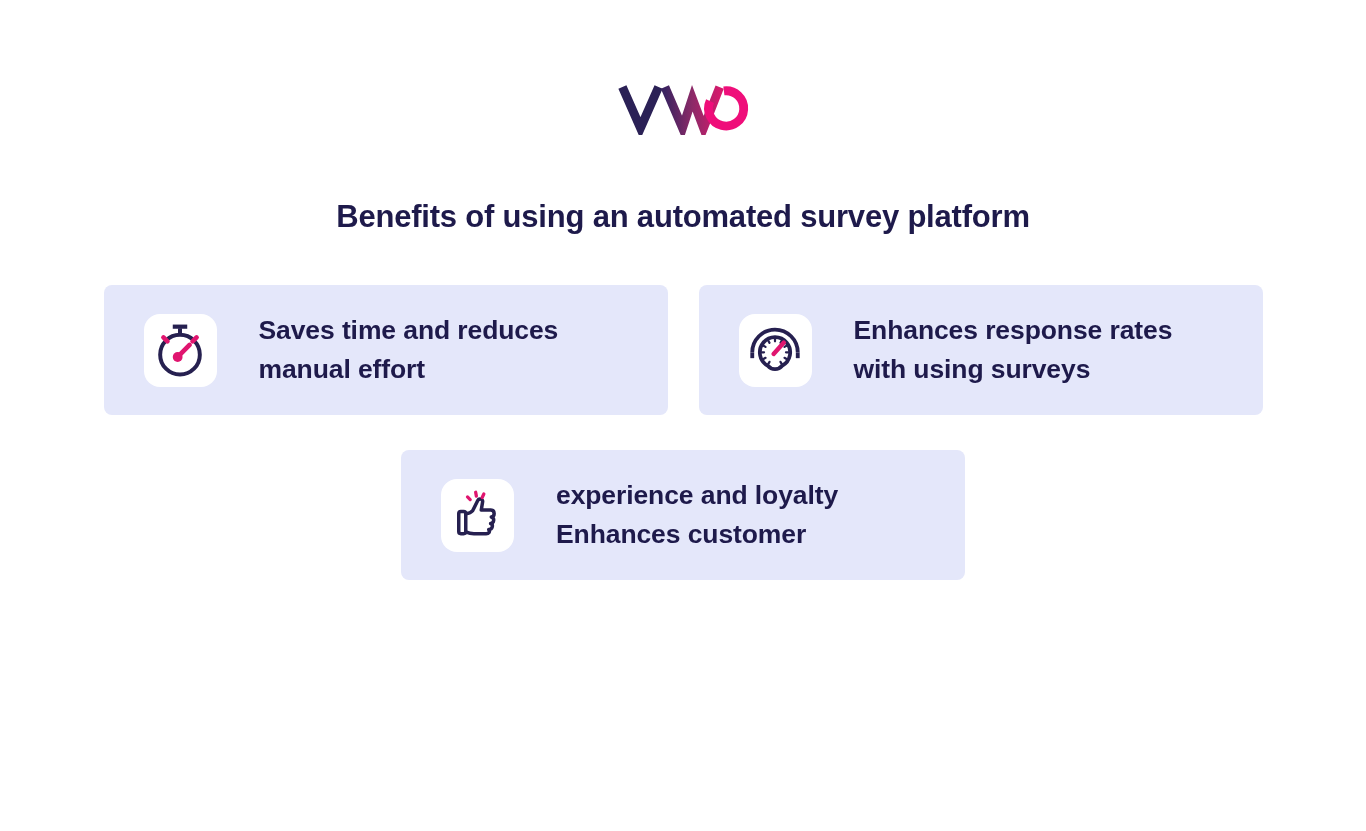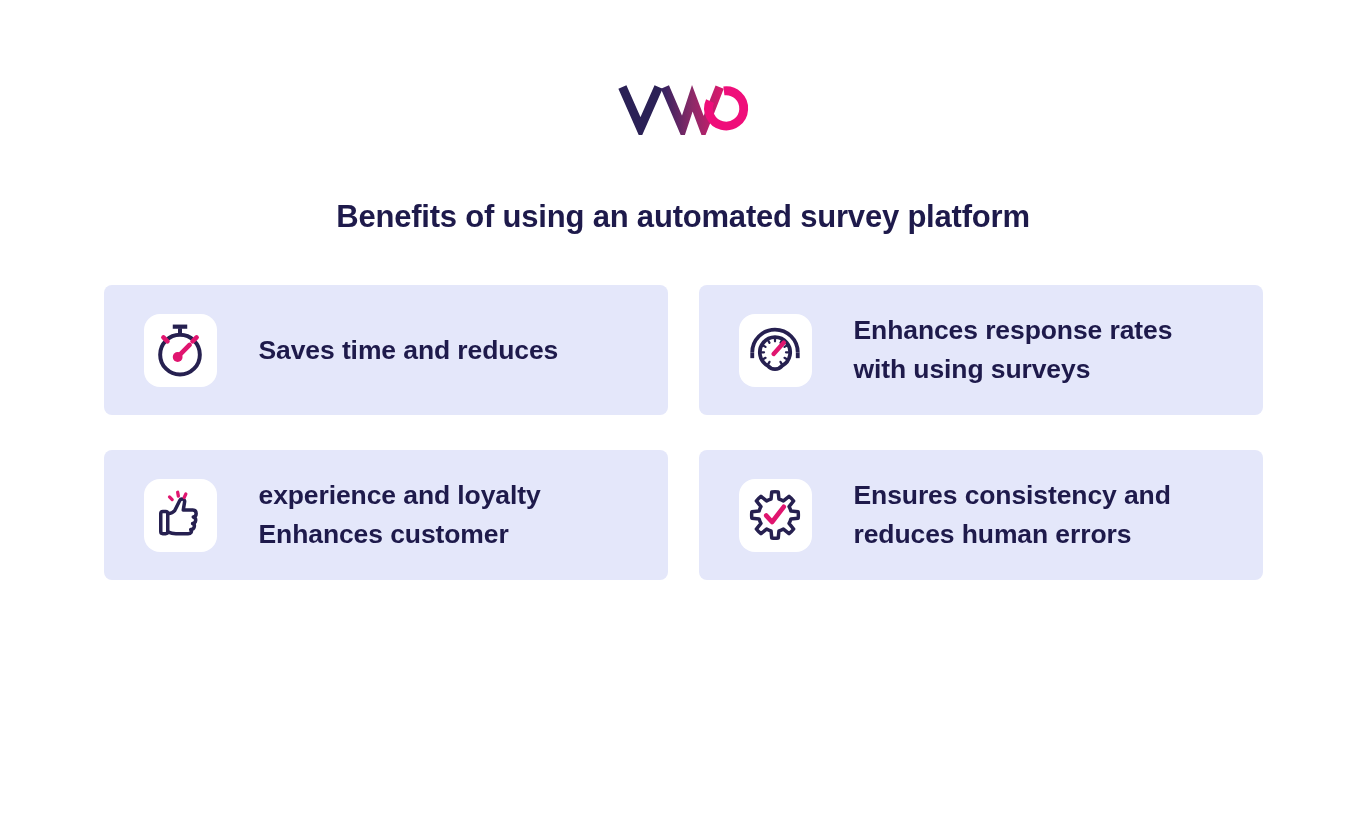--- a/index.html
+++ b/index.html
@@ -129,20 +129,21 @@
 
   <div class="cards" id="cards">
       <div class="card">
         <div class="icon-box">
           <svg class="icon" viewBox="0 0 48 48">
             <use href="#stopwatch-icon"></use>
           </svg>
         </div>
         <div class="card-text">
           <div>Saves time and reduces</div>
+          <div>manual effort</div>
         </div>
       </div>
       <div class="card">
         <div class="icon-box">
           <svg class="icon" viewBox="0 0 48 48">
             <use href="#gauge-icon"></use>
           </svg>
         </div>
         <div class="card-text">
           <div>Enhances response rates</div>
@@ -153,26 +154,15 @@
         <div class="icon-box">
           <svg class="icon" viewBox="0 0 48 48">
             <use href="#thumbs-up-icon"></use>
           </svg>
         </div>
         <div class="card-text">
           <div>experience and loyalty</div>
           <div>Enhances customer</div>
         </div>
       </div>
-      <div class="card">
-        <div class="icon-box">
-          <svg class="icon" viewBox="0 0 48 48">
-            <use href="#gear-check-icon"></use>
-          </svg>
-        </div>
-        <div class="card-text">
-          <div>Ensures consistency and</div>
-          <div>reduces human errors</div>
-        </div>
-      </div>
     </div>
 
 </div>
 
 </body></html>

